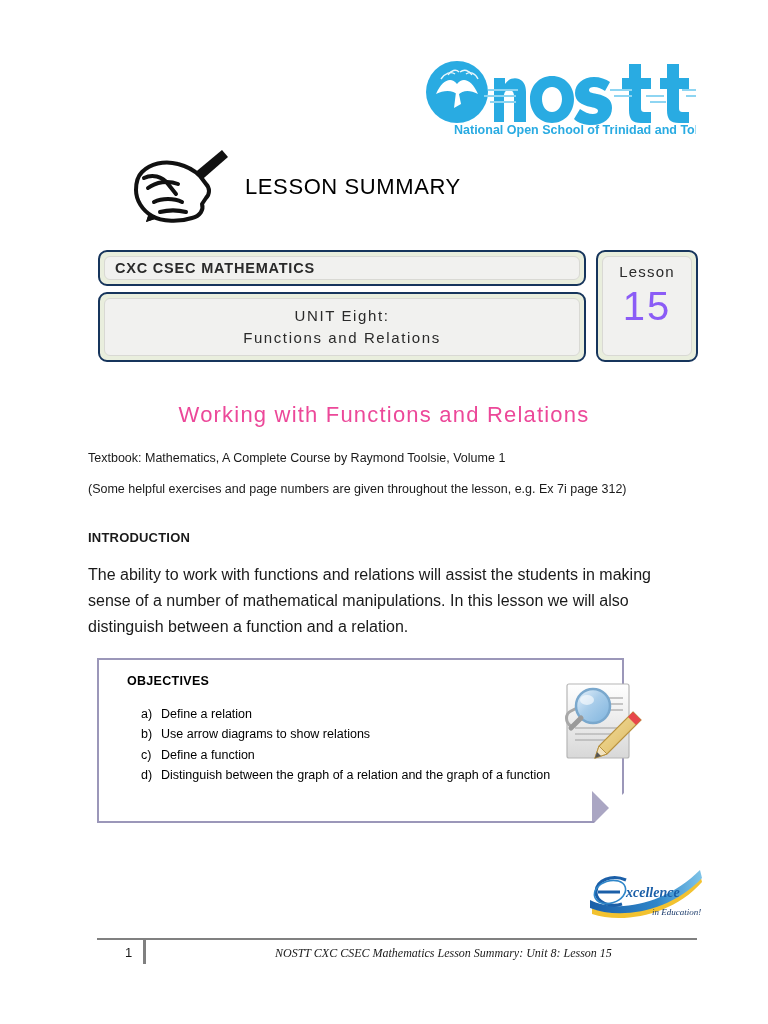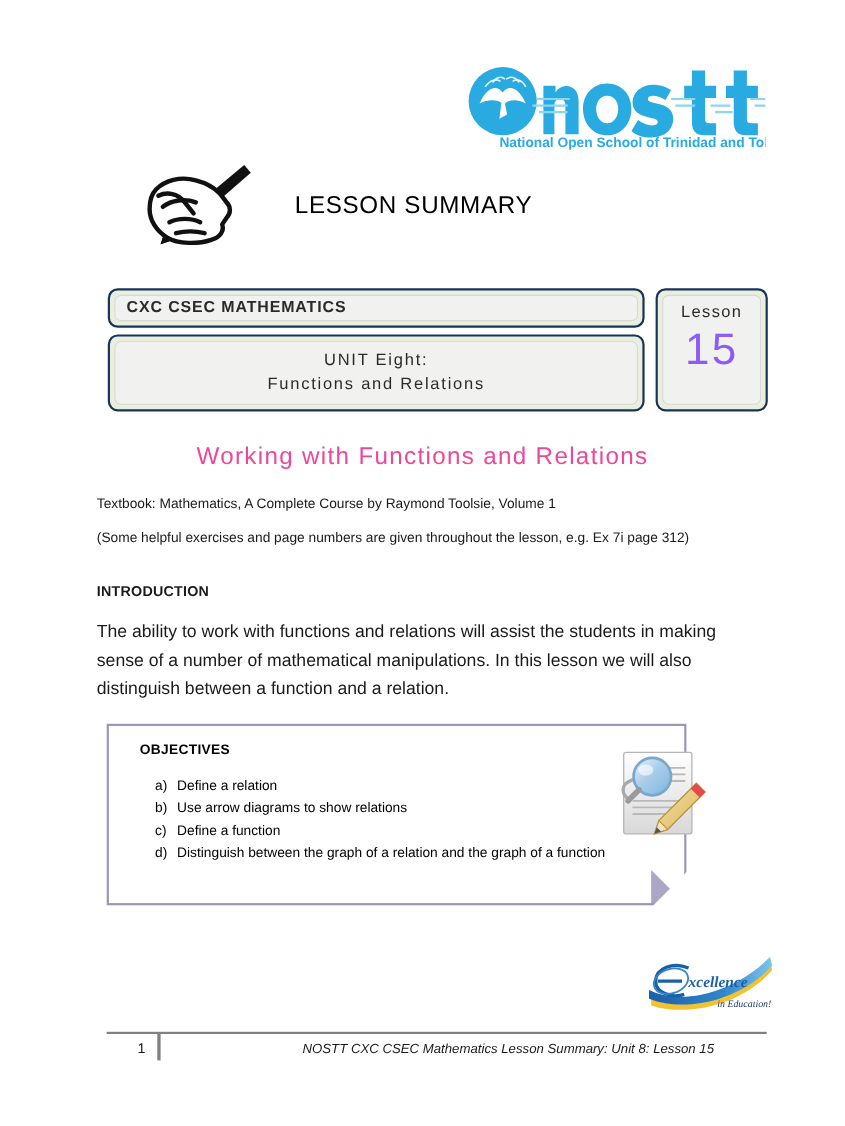--- a/index.html
+++ b/index.html
@@ -38,29 +38,29 @@
   }
   .hand-icon {
     width: 112px;
     height: 78px;
     flex: 0 0 112px;
   }
   .hand-icon svg { display: block; }
   .ls-title {
     font-size: 22px;
     letter-spacing: 0.6px;
-    margin-left: 36px;
+    margin-left: 13px;
     white-space: nowrap;
   }
 
   
   .title-block {
     position: absolute;
     left: 98px;
-    top: 262px;
+    top: 250px;
     width: 600px;
     height: 116px;
     text-align: right;
   }
   .tb-left {
     position: absolute;
     left: 0;
     top: 0;
     width: 488px;
   }
@@ -296,20 +296,21 @@
     background: #808080;
   }
   .footer-text {
     position: absolute;
     left: 178px;
     top: 8px;
     font-size: 12px;
     font-style: italic;
     color: #1a1a1a;
     white-space: nowrap;
+    font-family: Liberation Serif, serif;
   }
 </style>
 </head>
 <body>
 
 <div class="nostt-logo">
   <svg width="272" height="78" viewBox="0 0 272 78" xmlns="http://www.w3.org/2000/svg">
 
     <circle cx="33" cy="32" r="31" fill="#29ABE2"></circle>
     <path d="M12 34 C18 20 27 16 33 24 C39 16 48 20 54 34 C46 30 39 30 34 35 C29 30 20 30 12 34 Z" fill="#ffffff"></path>

